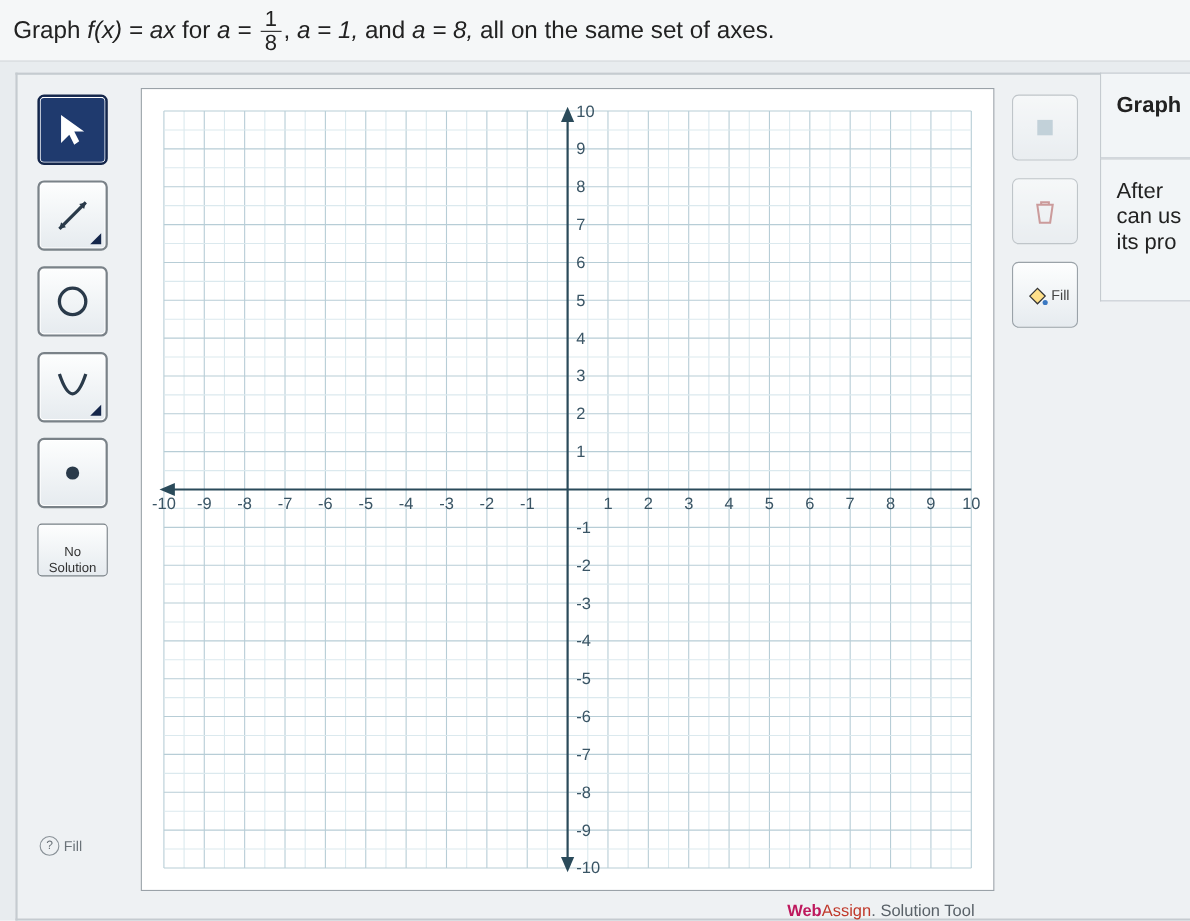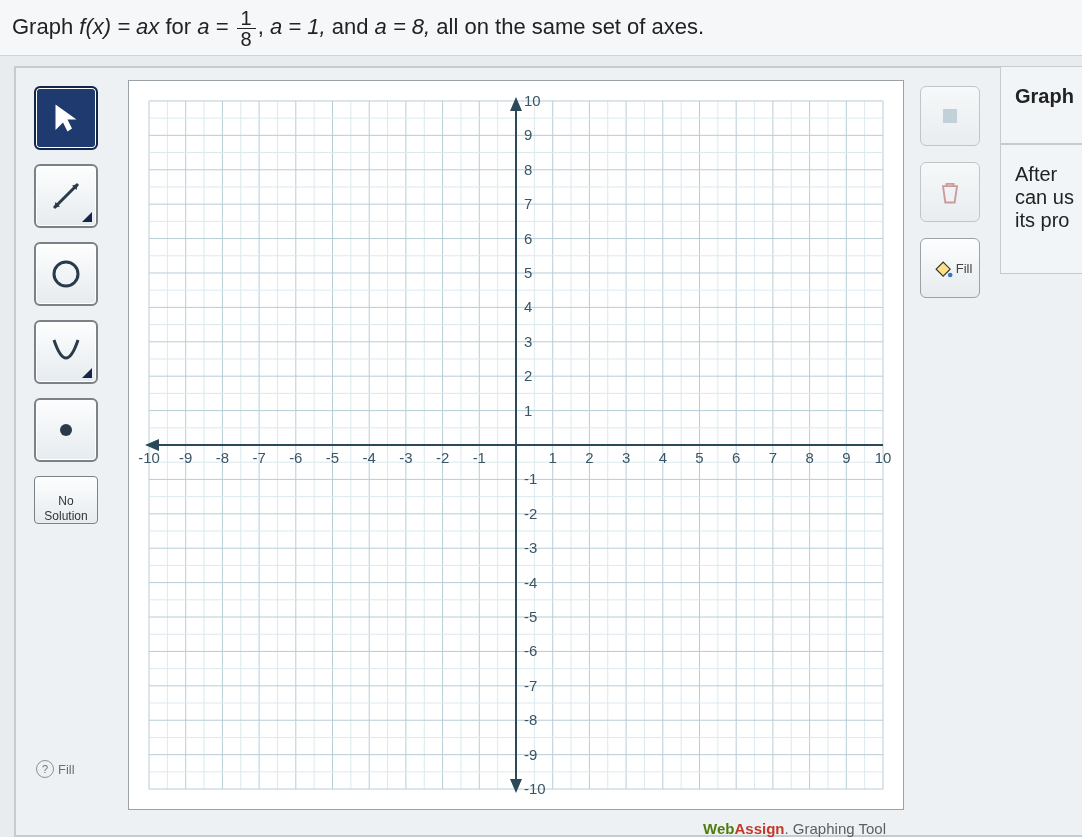--- a/index.html
+++ b/index.html
@@ -116,22 +116,22 @@
   .footer {
     position:absolute;
     left:112px;
     top: 752px;
     width:776px;
     text-align:right;
     padding-right:18px;
     font-size:15px;
     color:#596168;
   }
-  .footer b { color:#4d7c0f;}
-  .footer .assign { color:#c0392b; font-weight:bold;}
+  .footer b { color:#be185d;}
+  .footer .assign { color:#c0392b; font-weight:normal;}
   .help {
     position:absolute; left:20px; top:692px;
     display:flex;align-items:center;gap:4px;
     font-size:13px;color:#6a7278;cursor:pointer;
   }
   .help-circ{
     width:18px;height:18px;border:1.5px solid #8a9298;border-radius:50%;
     display:flex;align-items:center;justify-content:center;font-size:11px;
   }
   .side-panel {
@@ -353,21 +353,21 @@
       <div>Fill</div>
     </div>
   </div>
 
   <div class="help">
     <div class="help-circ">?</div>
     <span>Fill</span>
   </div>
 
   <div class="footer">
-    <b>Web</b><span class="assign">Assign</span><span>. Graphing Tool</span>
+    <b>Web</b><span class="assign">Assign</span><span>. Solution Tool</span>
   </div>
 
 </div>
 
 <div class="side-panel">
   <div class="sp-cell" style="height:78px;font-weight:bold;">Graph</div>
   <div class="sp-cell" style="height:130px;">
     <div>After</div>
     <div>can us</div>
     <div>its pro</div>

